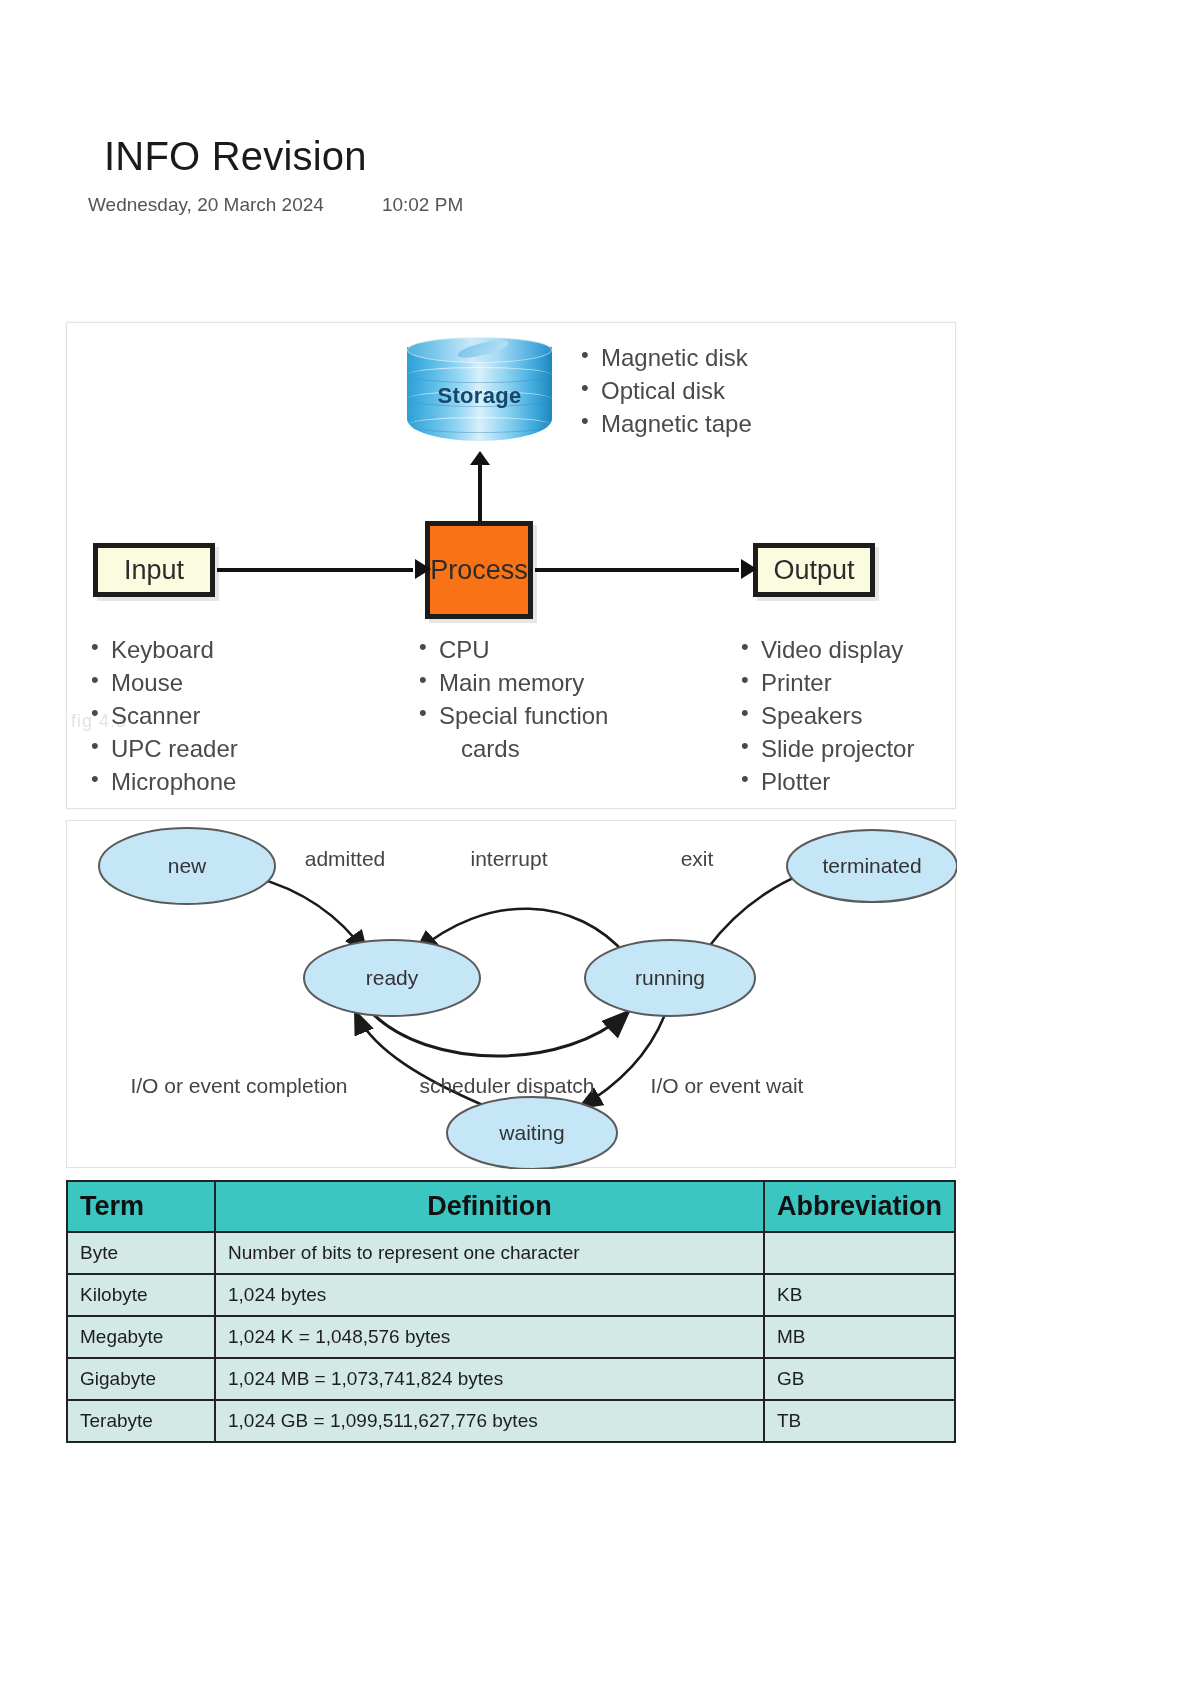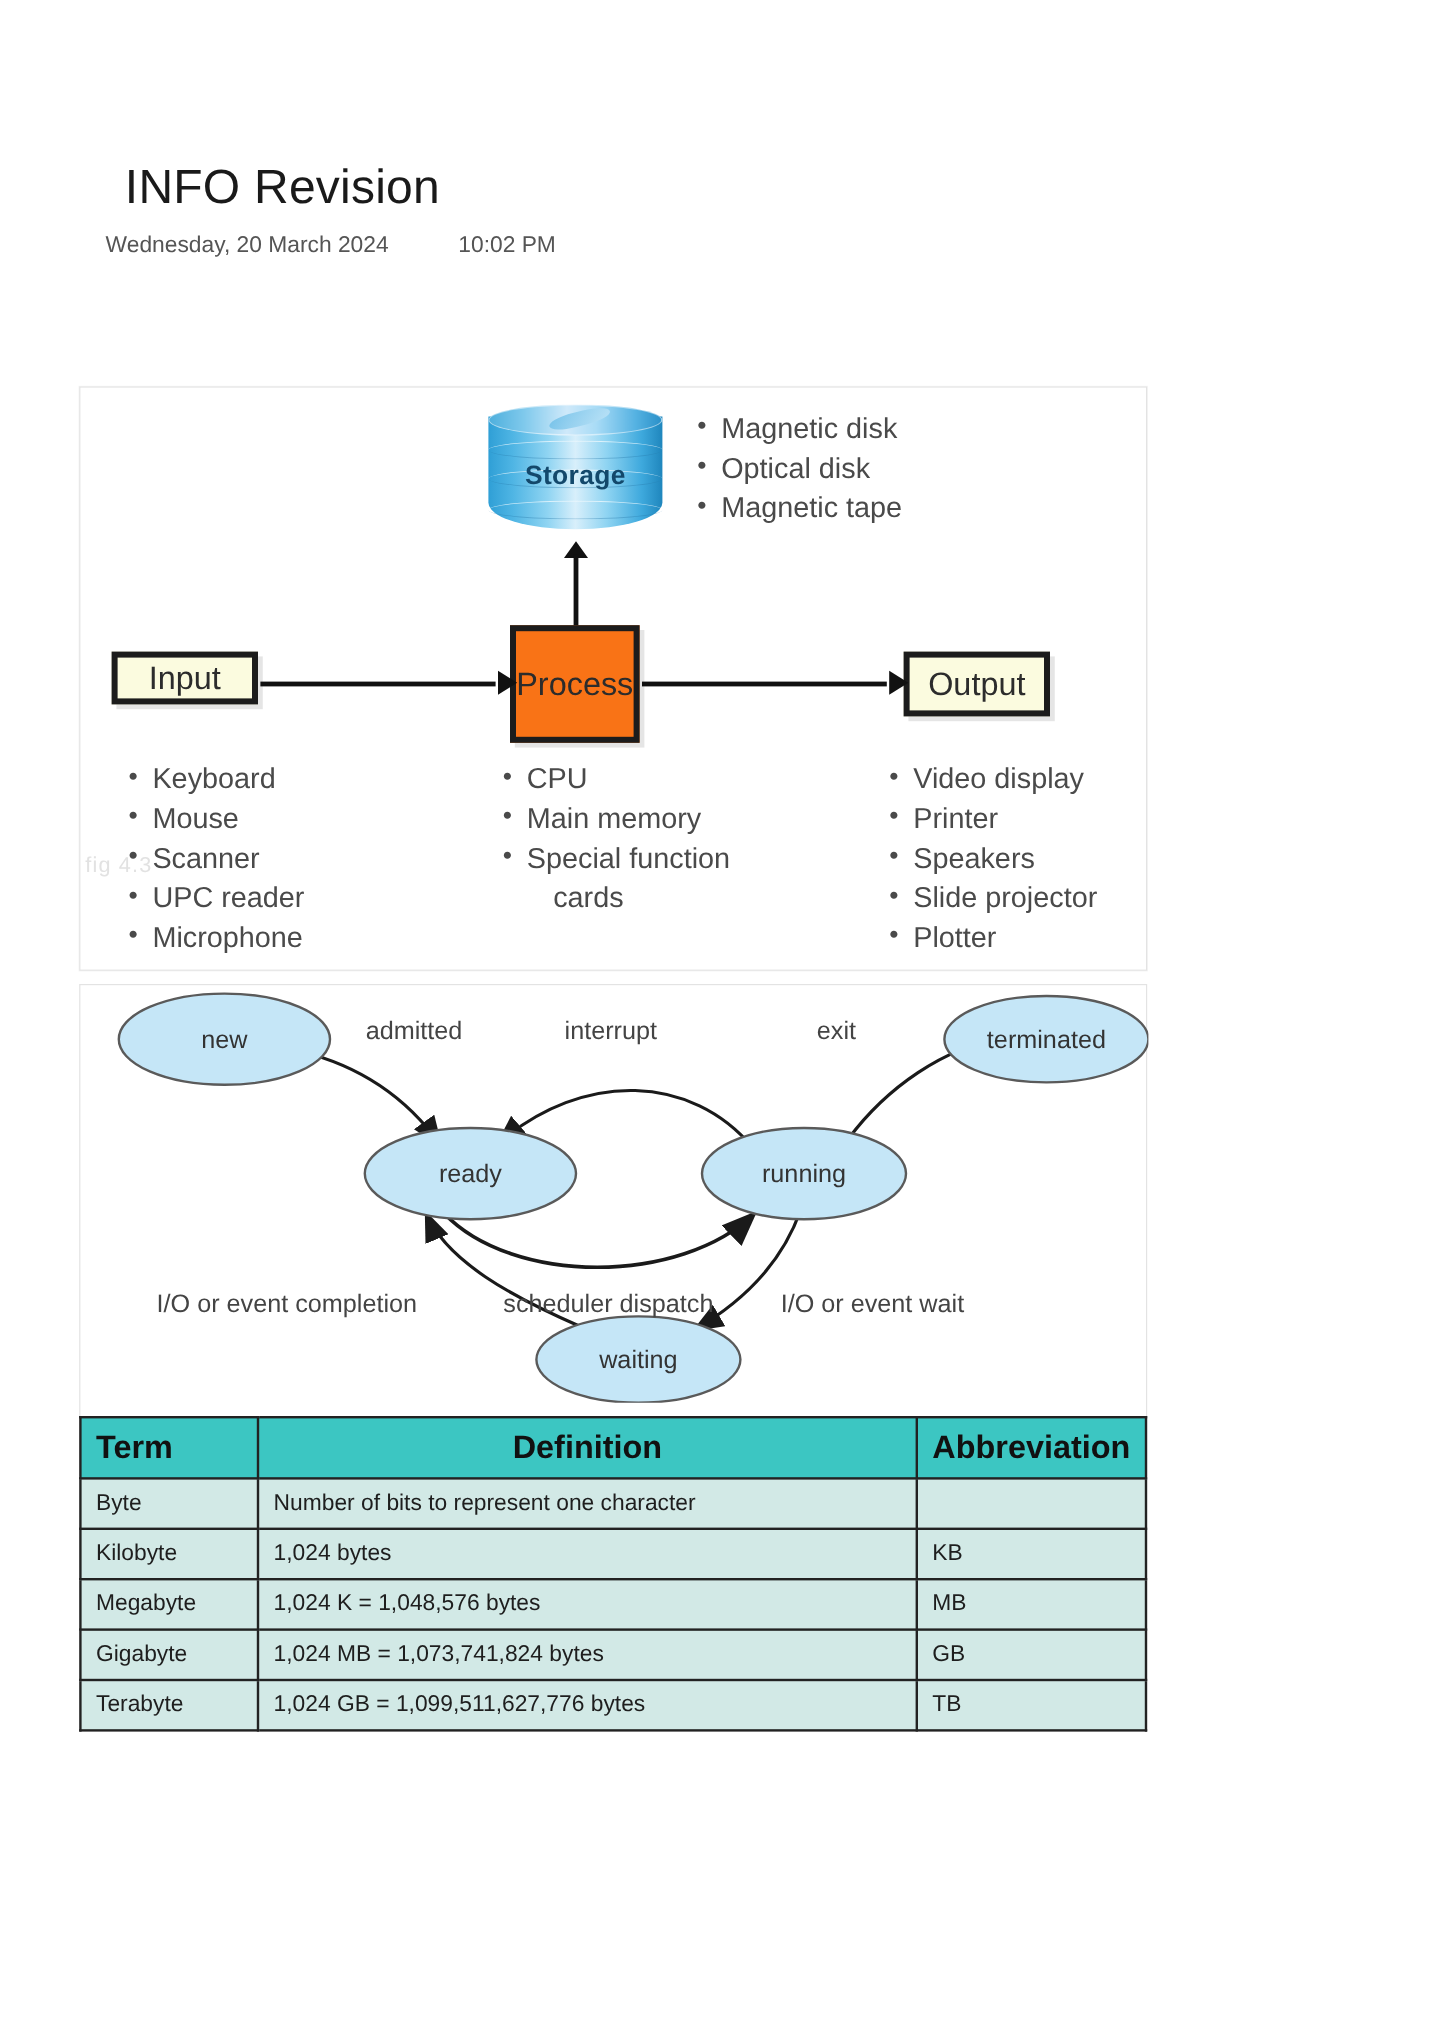--- a/index.html
+++ b/index.html
@@ -106,47 +106,47 @@
 
   
   .box {
     position: absolute;
     border: 5px solid #1c1c1c;
     display: flex; align-items: center; justify-content: center;
     font-size: 27px; color: #2c2c2c;
     box-shadow: 4px 4px 0 rgba(0,0,0,0.10);
     font-family: "Liberation Sans", sans-serif;
   }
-  .box-input  { left: 26px;  top: 220px; width: 122px; height: 44px; background: #fbfbdf; }
+  .box-input  { left: 26px;  top: 220px; width: 122px; height: 54px; background: #fbfbdf; }
   .box-output { left: 686px; top: 220px; width: 122px; height: 54px; background: #fbfbdf; align-items: center; }
   .box-process{ left: 358px; top: 198px; width: 108px; height: 98px; background: #f97316; }
 
   .h-arrow { position: absolute; height: 6px; }
   .h-arrow .stem { position: absolute; left: 0; top: 1px; height: 4px; background: #111; }
   .h-arrow .head {
     position: absolute; right: -2px; top: -8px;
     border-top: 10px solid transparent; border-bottom: 10px solid transparent;
     border-left: 16px solid #111;
   }
   .arr1 { left: 150px; top: 244px; width: 212px; }
   .arr1 .stem { width: 196px; }
   .arr2 { left: 468px; top: 244px; width: 220px; }
   .arr2 .stem { width: 204px; }
 
   .col-bullets { position: absolute; }
-  .col-in   { left: 38px;  top: 310px; }
+  .col-in   { left: 22px;  top: 310px; }
   .col-proc { left: 350px; top: 310px; }
   .col-out  { left: 672px; top: 310px; }
   .col-bullets li.cont { padding-left: 44px; }
   .col-bullets li.cont::before { content: ""; }
 
   
   .fig-state {
     position: absolute; left: 66px; top: 820px;
-    width: 890px; height: 410px;
+    width: 890px; height: 348px;
     background: #ffffff;
     border: 1px solid #e3e3e3;
   }
   .fig-state svg { position: absolute; left: 0; top: 0; }
   .node-label {
     font-family: "Liberation Sans", sans-serif;
     font-size: 21px; fill: #333333; text-anchor: middle;
   }
   .edge-label {
     font-family: "Liberation Sans", sans-serif;

